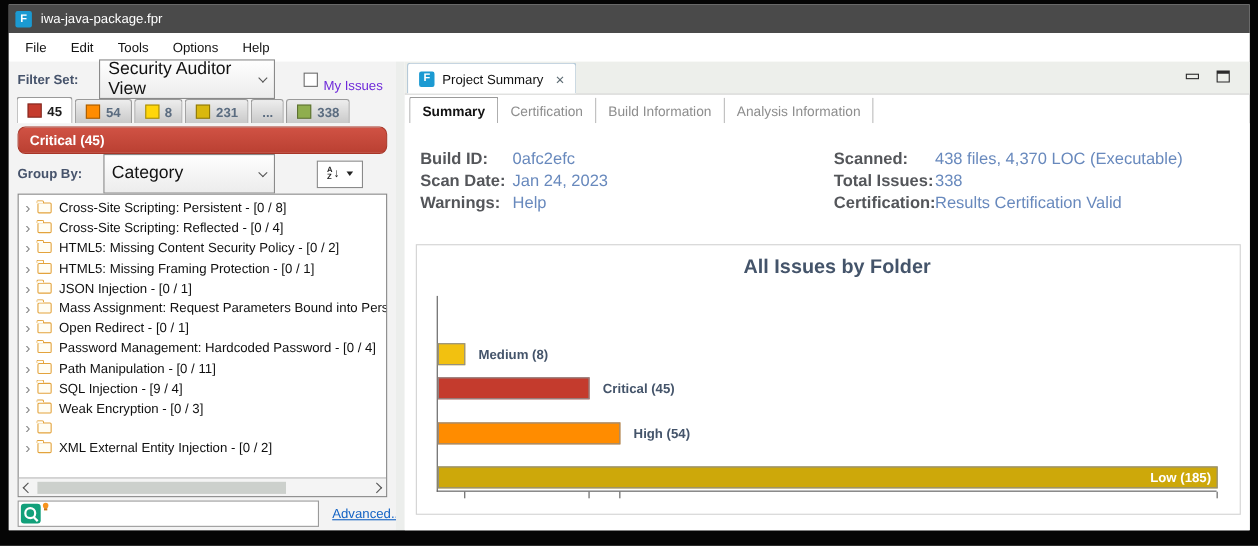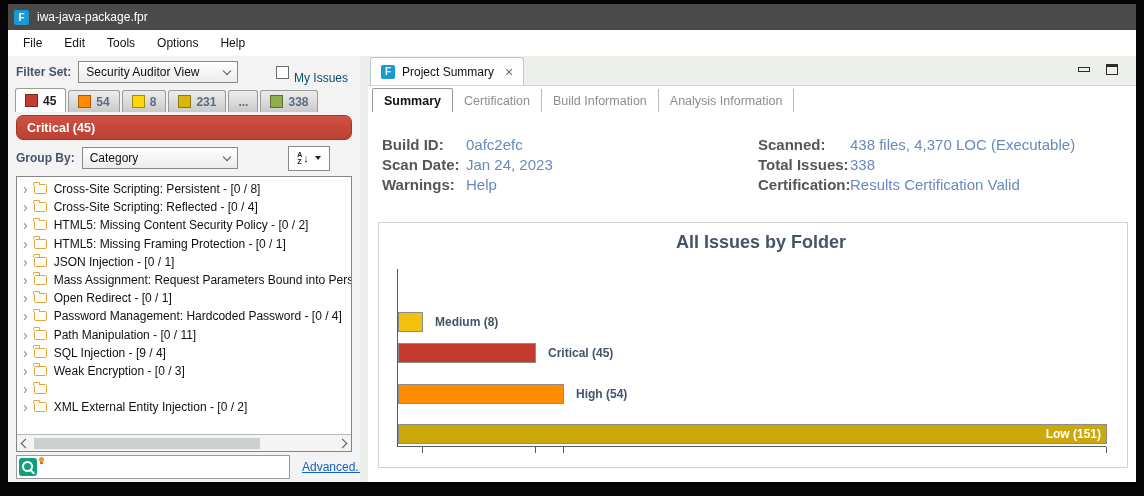--- a/index.html
+++ b/index.html
@@ -15,28 +15,28 @@
   .menubar{height:26px;background:#fff;display:flex;align-items:center;padding-left:4px;flex:0 0 26px;}
   .menu-item{padding:0 11px;font-size:12px;color:#111;}
   
   .main{flex:1;display:flex;min-height:0;}
   .left-panel{width:352px;background:#f3f3f3;display:flex;flex-direction:column;flex:0 0 352px;}
   .splitter{width:8px;background:#eceeec;flex:0 0 8px;}
   .right-panel{flex:1;display:flex;flex-direction:column;background:#fff;min-width:0;}
   
   .filter-row{height:32px;display:flex;align-items:center;padding:0 8px;flex:0 0 32px;}
   .panel-label{font-weight:bold;font-size:12px;color:#46536b;white-space:nowrap;}
-  .select{background:linear-gradient(#fefefe,#ececec);border:1px solid #8a8a8a;height:22px;display:flex;
-    align-items:center;justify-content:space-between;padding:0 7px;font-size:12px;color:#111;margin-left:7px;}
+  .select{background:linear-gradient(#fefefe,#ececec);border:1px solid #8a8a8a;height:36px;display:flex;
+    align-items:center;justify-content:space-between;padding:0 7px;font-size:16px;color:#111;margin-left:19px;}
   .filter-select{width:160px;}
   .group-select{width:156px;}
   .chev{width:6px;height:6px;border-right:1.5px solid #555;border-bottom:1.5px solid #555;
     transform:rotate(45deg);margin-top:-3px;margin-left:8px;flex:0 0 6px;}
   .checkbox{width:13px;height:13px;background:#fff;border:1px solid #6b6b6b;margin-left:auto;flex:0 0 13px;}
-  .cb-label{font-size:12px;color:#0c4a6e;margin-left:5px;margin-right:4px;margin-top:12px;}
+  .cb-label{font-size:12px;color:#6d28d9;margin-left:5px;margin-right:4px;margin-top:12px;}
   
   .sev-tabs{height:24px;display:flex;align-items:flex-end;padding-left:7px;flex:0 0 24px;}
   .sev-tab{height:22px;display:flex;align-items:center;gap:5px;padding:0 9px;
     background:linear-gradient(#ededed,#c9c9c9);border:1px solid #9a9a9a;border-bottom:none;
     border-radius:3px 3px 0 0;margin-right:2px;font-size:12px;font-weight:bold;color:#5b6c80;}
   .sev-tab.active{background:#fff;color:#1d1d1d;height:24px;}
   .sev-sq{width:13px;height:13px;border:1px solid rgba(0,0,0,.35);flex:0 0 13px;}
   
   .banner{margin:3px 8px 2px;height:25px;background:linear-gradient(#d05244,#ba4032);border:1px solid #a83527;
     border-radius:7px;color:#fff;font-weight:bold;font-size:12.5px;display:flex;align-items:center;
@@ -333,20 +333,20 @@
             <div class="tick" style="left: 156.117px;"></div>
             <div class="tick" style="left: 183.74px;"></div>
             <div class="tick" style="left: 727px;"></div>
             <div class="bar" style="left: 19px; top: 89px; width: 25px; background: rgb(242, 193, 16);"></div>
             <div class="bar-label" style="left: 56px; top: 89px;">Medium (8)</div>
             <div class="bar" style="left: 19px; top: 120px; width: 138px; background: rgb(196, 59, 45);"></div>
             <div class="bar-label" style="left: 169px; top: 120px;">Critical (45)</div>
             <div class="bar" style="left: 19px; top: 161px; width: 166px; background: rgb(255, 140, 0);"></div>
             <div class="bar-label" style="left: 197px; top: 161px;">High (54)</div>
             <div class="bar" style="left: 19px; top: 201px; width: 709px; background: rgb(205, 168, 10);">
-              <span class="bar-label inside">Low (151)</span>
+              <span class="bar-label inside">Low (185)</span>
             </div>
           </div>
       </div>
     </div>
 
   </div>
 </div>
 
 </body></html>

